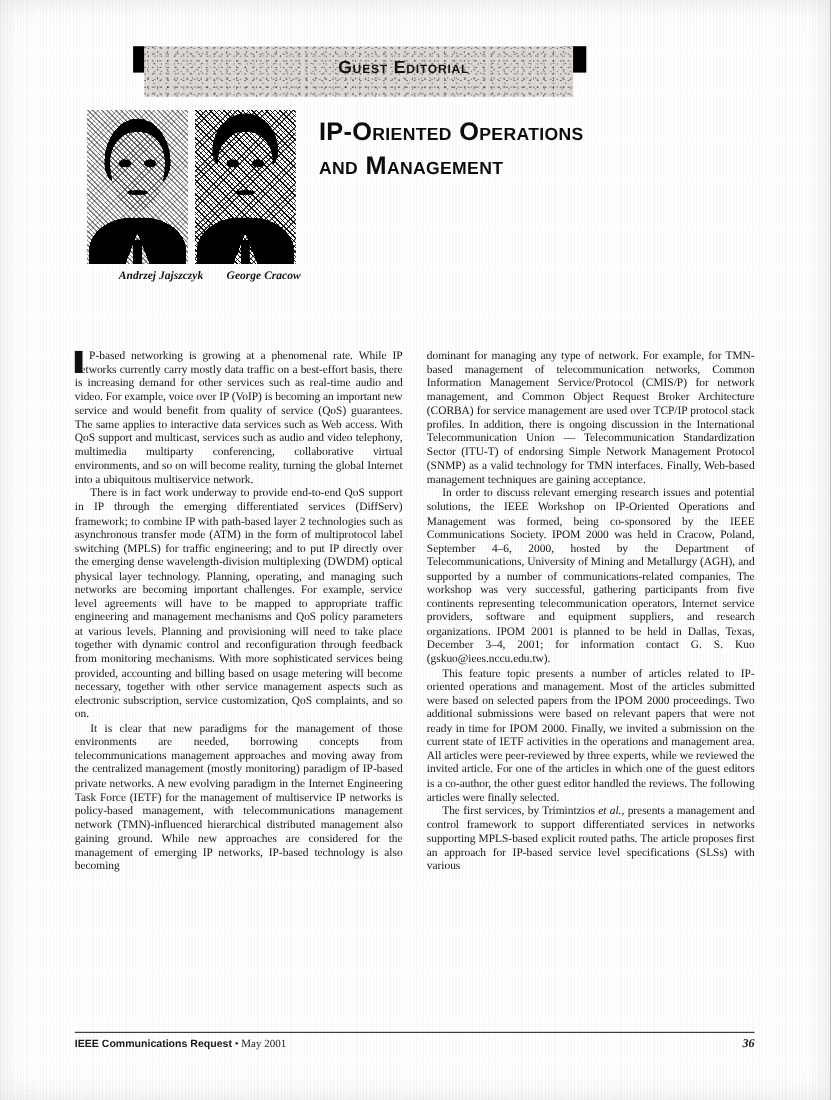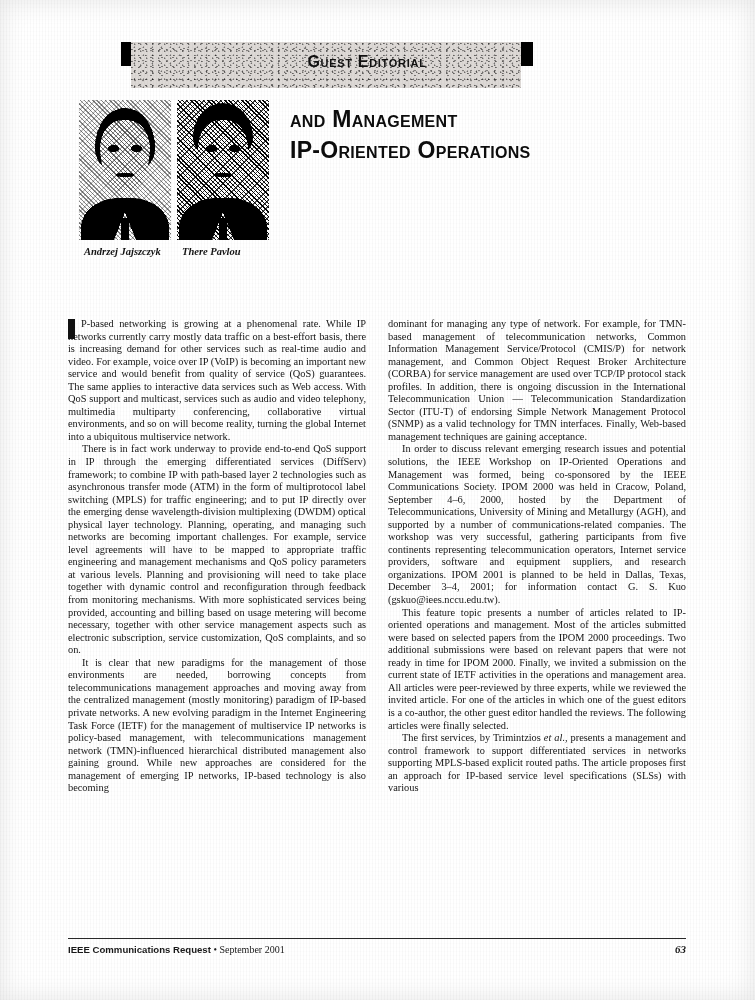--- a/index.html
+++ b/index.html
@@ -178,20 +178,21 @@
   
   .caption {
     position: absolute;
     top: 246px;
     font-family: "Liberation Serif", serif;
     font-style: italic;
     font-weight: 700;
     font-size: 10.5px;
     color: #141414;
     white-space: nowrap;
+    margin-left: 24px;
   }
   .caption.one { left: 84px; }
   .caption.two { left: 182px; }
 
   
   .columns {
     position: absolute;
     left: 68px;
     top: 318px;
     width: 618px;
@@ -290,26 +291,26 @@
       <div class="p-eye r"></div>
       <div class="p-mouth"></div>
       <div class="p-shoulders"></div>
       <div class="p-collar"></div>
       <div class="p-tie"></div>
     </div>
     <div class="halftone"></div>
   </div>
 
   <div class="article-title">
+    <div>IP-Oriented Operations</div>
     <div>and Management</div>
-    <div>IP-Oriented Operations</div>
   </div>
 
   <div class="caption one">Andrzej Jajszczyk</div>
-  <div class="caption two">There Pavlou</div>
+  <div class="caption two">George Cracow</div>
 
   <div class="columns">
 
     <div class="col">
       <p class="first dropcap-wrap">
         <span class="dropcap"></span><span class="dropcap-pad"></span><span>P-based networking is growing at a phenomenal rate. While IP networks currently carry mostly data traffic on a best-effort basis, there is increasing demand for other services such as real-time audio and video. For example, voice over IP (VoIP) is becoming an important new service and would benefit from quality of service (QoS) guarantees. The same applies to interactive data services such as Web access. With QoS support and multicast, services such as audio and video telephony, multimedia multiparty conferencing, collaborative virtual environments, and so on will become reality, turning the global Internet into a ubiquitous multiservice network.</span>
       </p>
       <p>There is in fact work underway to provide end-to-end QoS support in IP through the emerging differentiated services (DiffServ) framework; to combine IP with path-based layer 2 technologies such as asynchronous transfer mode (ATM) in the form of multiprotocol label switching (MPLS) for traffic engineering; and to put IP directly over the emerging dense wavelength-division multiplexing (DWDM) optical physical layer technology. Planning, operating, and managing such networks are becoming important challenges. For example, service level agreements will have to be mapped to appropriate traffic engineering and management mechanisms and QoS policy parameters at various levels. Planning and provisioning will need to take place together with dynamic control and reconfiguration through feedback from monitoring mechanisms. With more sophisticated services being provided, accounting and billing based on usage metering will become necessary, together with other service management aspects such as electronic subscription, service customization, QoS complaints, and so on.</p>
       <p>It is clear that new paradigms for the management of those environments are needed, borrowing concepts from telecommunications management approaches and moving away from the centralized management (mostly monitoring) paradigm of IP-based private networks. A new evolving paradigm in the Internet Engineering Task Force (IETF) for the management of multiservice IP networks is policy-based management, with telecommunications management network (TMN)-influenced hierarchical distributed management also gaining ground. While new approaches are considered for the management of emerging IP networks, IP-based technology is also becoming</p>
     </div>
@@ -318,19 +319,19 @@
       <p class="first">dominant for managing any type of network. For example, for TMN-based management of telecommunication networks, Common Information Management Service/Protocol (CMIS/P) for network management, and Common Object Request Broker Architecture (CORBA) for service management are used over TCP/IP protocol stack profiles. In addition, there is ongoing discussion in the International Telecommunication Union — Telecommunication Standardization Sector (ITU-T) of endorsing Simple Network Management Protocol (SNMP) as a valid technology for TMN interfaces. Finally, Web-based management techniques are gaining acceptance.</p>
       <p>In order to discuss relevant emerging research issues and potential solutions, the IEEE Workshop on IP-Oriented Operations and Management was formed, being co-sponsored by the IEEE Communications Society. IPOM 2000 was held in Cracow, Poland, September 4–6, 2000, hosted by the Department of Telecommunications, University of Mining and Metallurgy (AGH), and supported by a number of communications-related companies. The workshop was very successful, gathering participants from five continents representing telecommunication operators, Internet service providers, software and equipment suppliers, and research organizations. IPOM 2001 is planned to be held in Dallas, Texas, December 3–4, 2001; for information contact G. S. Kuo (gskuo@iees.nccu.edu.tw).</p>
       <p>This feature topic presents a number of articles related to IP-oriented operations and management. Most of the articles submitted were based on selected papers from the IPOM 2000 proceedings. Two additional submissions were based on relevant papers that were not ready in time for IPOM 2000. Finally, we invited a submission on the current state of IETF activities in the operations and management area. All articles were peer-reviewed by three experts, while we reviewed the invited article. For one of the articles in which one of the guest editors is a co-author, the other guest editor handled the reviews. The following articles were finally selected.</p>
       <p><span>The first services, by Trimintzios </span><i>et al.</i><span>, presents a management and control framework to support differentiated services in networks supporting MPLS-based explicit routed paths. The article proposes first an approach for IP-based service level specifications (SLSs) with various</span></p>
     </div>
 
   </div>
 
   <div class="rule"></div>
   <div class="footer-left">
-    <span class="mag">IEEE Communications Request</span><span> • </span><span>September 2001</span>
-  </div>
-  <div class="footer-right">63</div>
+    <span class="mag">IEEE Communications Request</span><span> • </span><span>May 2001</span>
+  </div>
+  <div class="footer-right">36</div>
 
   <div class="scan-noise"></div>
   <div class="page-edge-shadow"></div>
 </div>
 
 </body></html>

